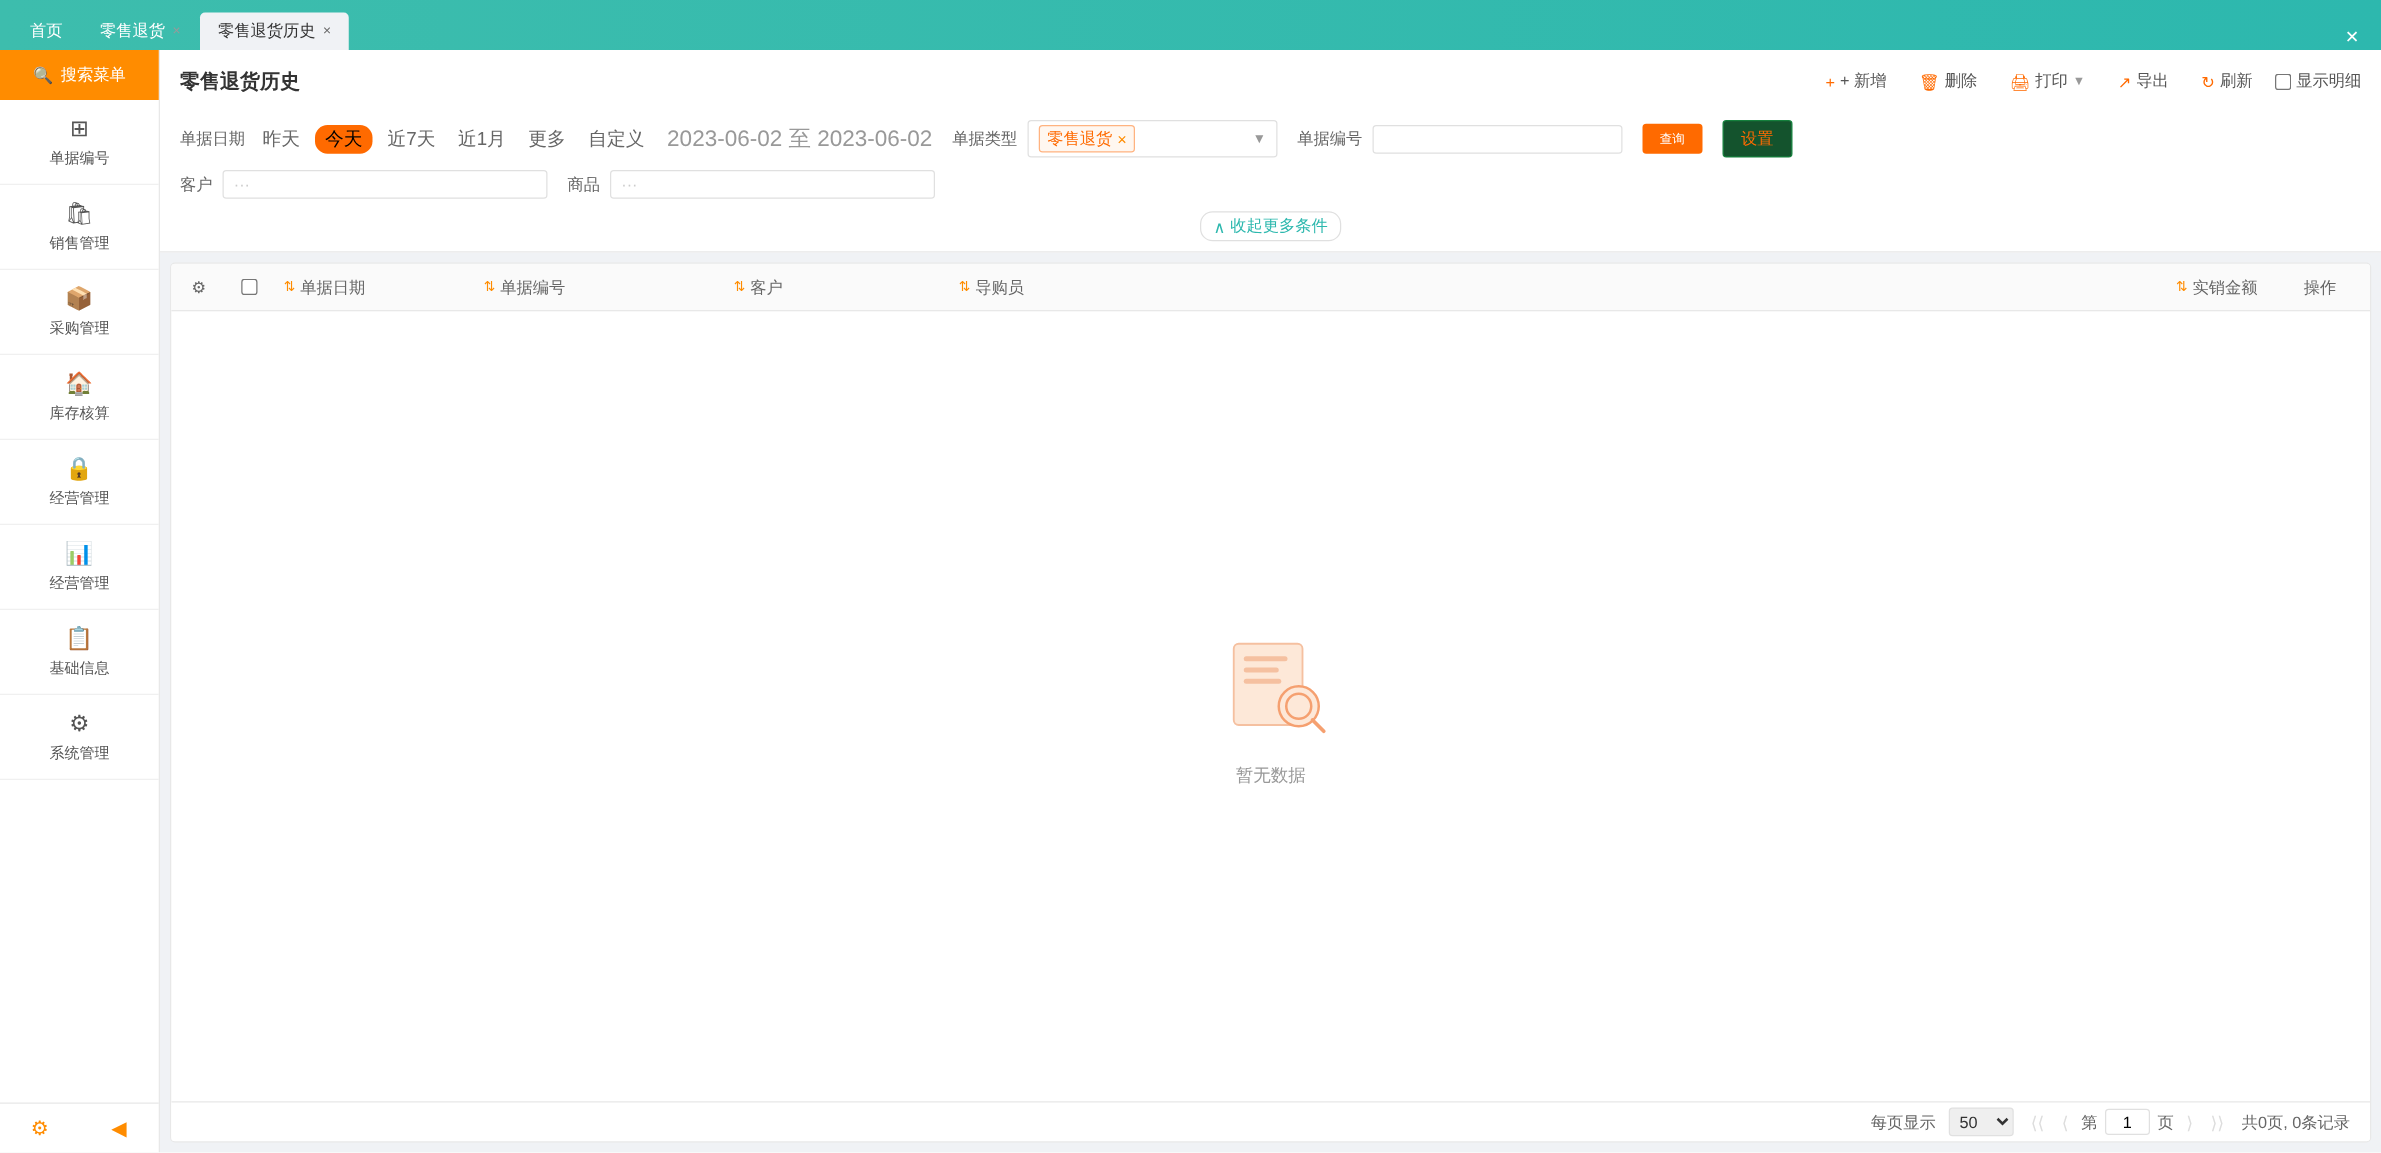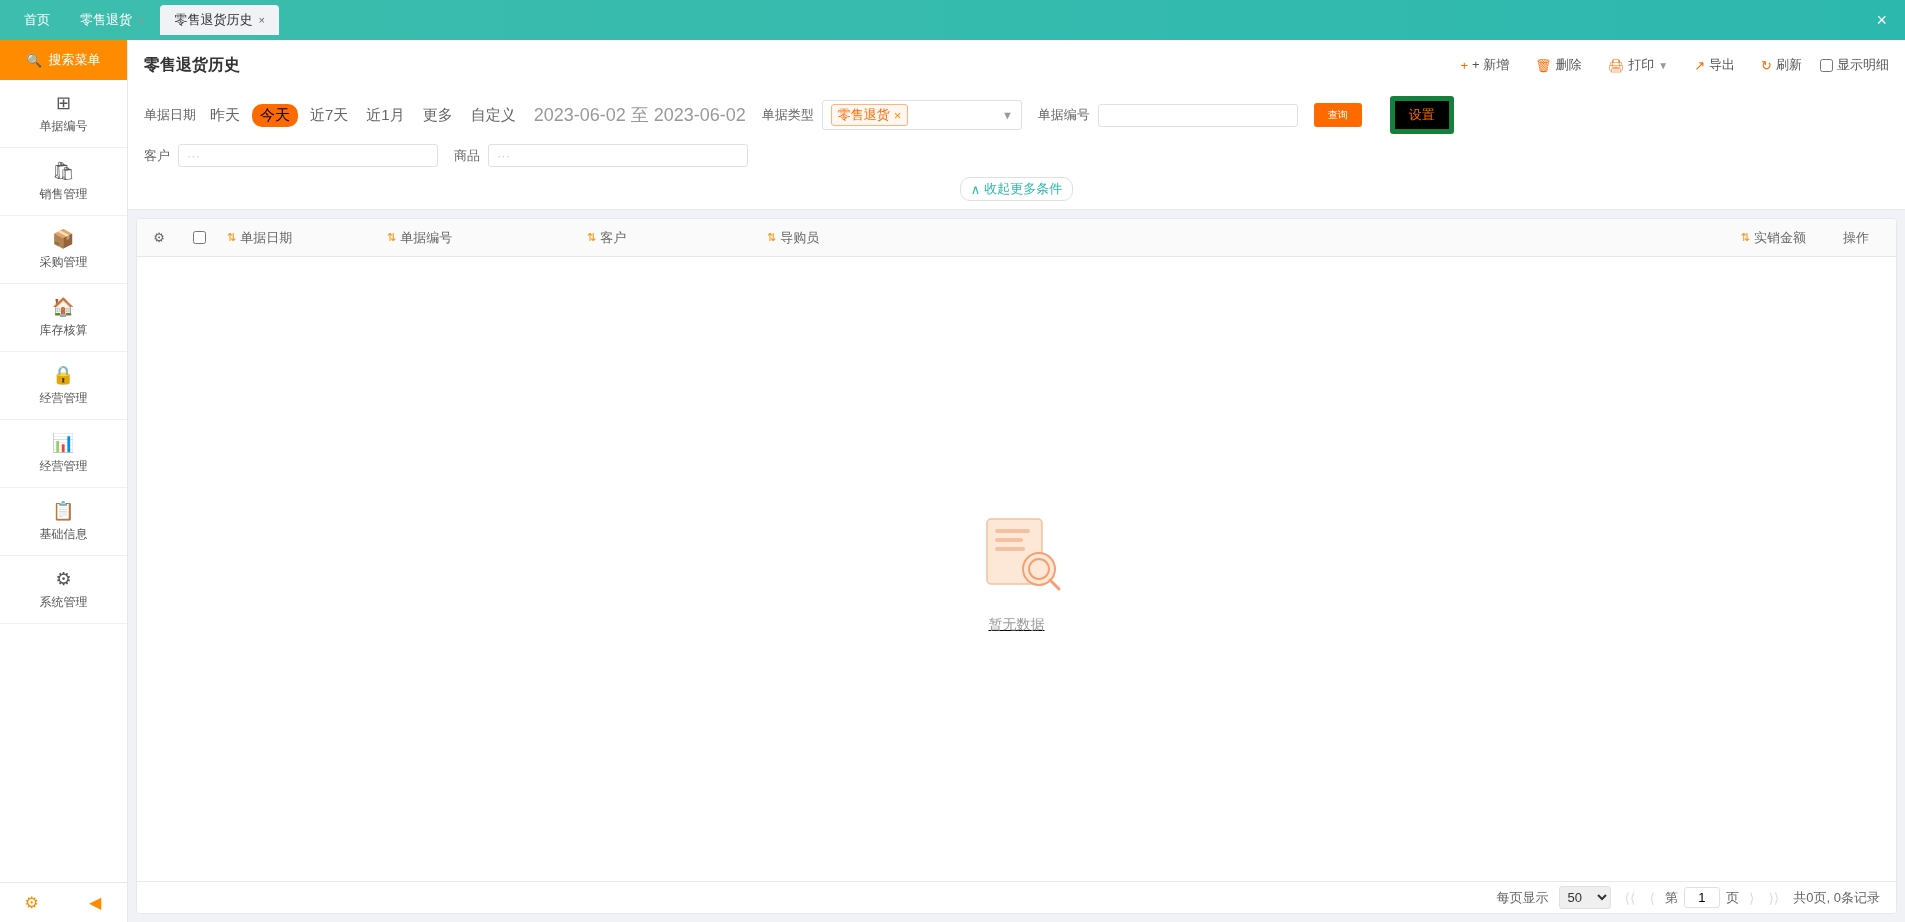--- a/index.html
+++ b/index.html
@@ -3,21 +3,21 @@
   <meta charset="utf-8">
   <style>
     * { box-sizing: border-box; margin: 0; padding: 0; font-family: 'Microsoft YaHei', Arial, sans-serif; font-size: 13px; }
     body { display: flex; flex-direction: column; height: 922px; overflow: hidden; background: #f5f5f5; }
 
     
     .top-bar {
       height: 40px;
       background: linear-gradient(90deg, #3dbdad 0%, #2db8ae 100%);
       display: flex;
-      align-items: center;
+      align-items: flex-end;
       padding: 0 10px;
       flex-shrink: 0;
     }
     .top-bar-tabs {
       display: flex;
       align-items: center;
       flex: 1;
       gap: 2px;
     }
     .top-tab {
@@ -149,28 +149,27 @@
     .btn-primary {
       background: #ff6a00;
       color: #fff;
       border: none;
       padding: 5px 14px;
       border-radius: 3px;
       cursor: pointer;
       font-size: 10px;
     }
     .btn-secondary {
-      background: #000000;
+      background: #14532d;
       color: #ff6a00;
-      border: 5px solid #15803d;
+      border: 1px solid #15803d;
       padding: 5px 14px;
       border-radius: 3px;
       cursor: pointer;
       font-size: 13px;
-      margin-left: 12px;
     }
     .display-toggle {
       display: flex;
       align-items: center;
       gap: 4px;
       font-size: 13px;
       color: #555;
       cursor: pointer;
     }
 
@@ -308,21 +307,20 @@
     .th-cell.action-col { width: 80px; justify-content: center; }
 
     
     .empty-state {
       flex: 1;
       display: flex;
       flex-direction: column;
       align-items: center;
       justify-content: center;
       gap: 12px;
-      text-decoration: underline;
     }
     .empty-icon {
       width: 100px;
       height: 100px;
     }
     .empty-text {
       color: #999;
       font-size: 14px;
     }
 

